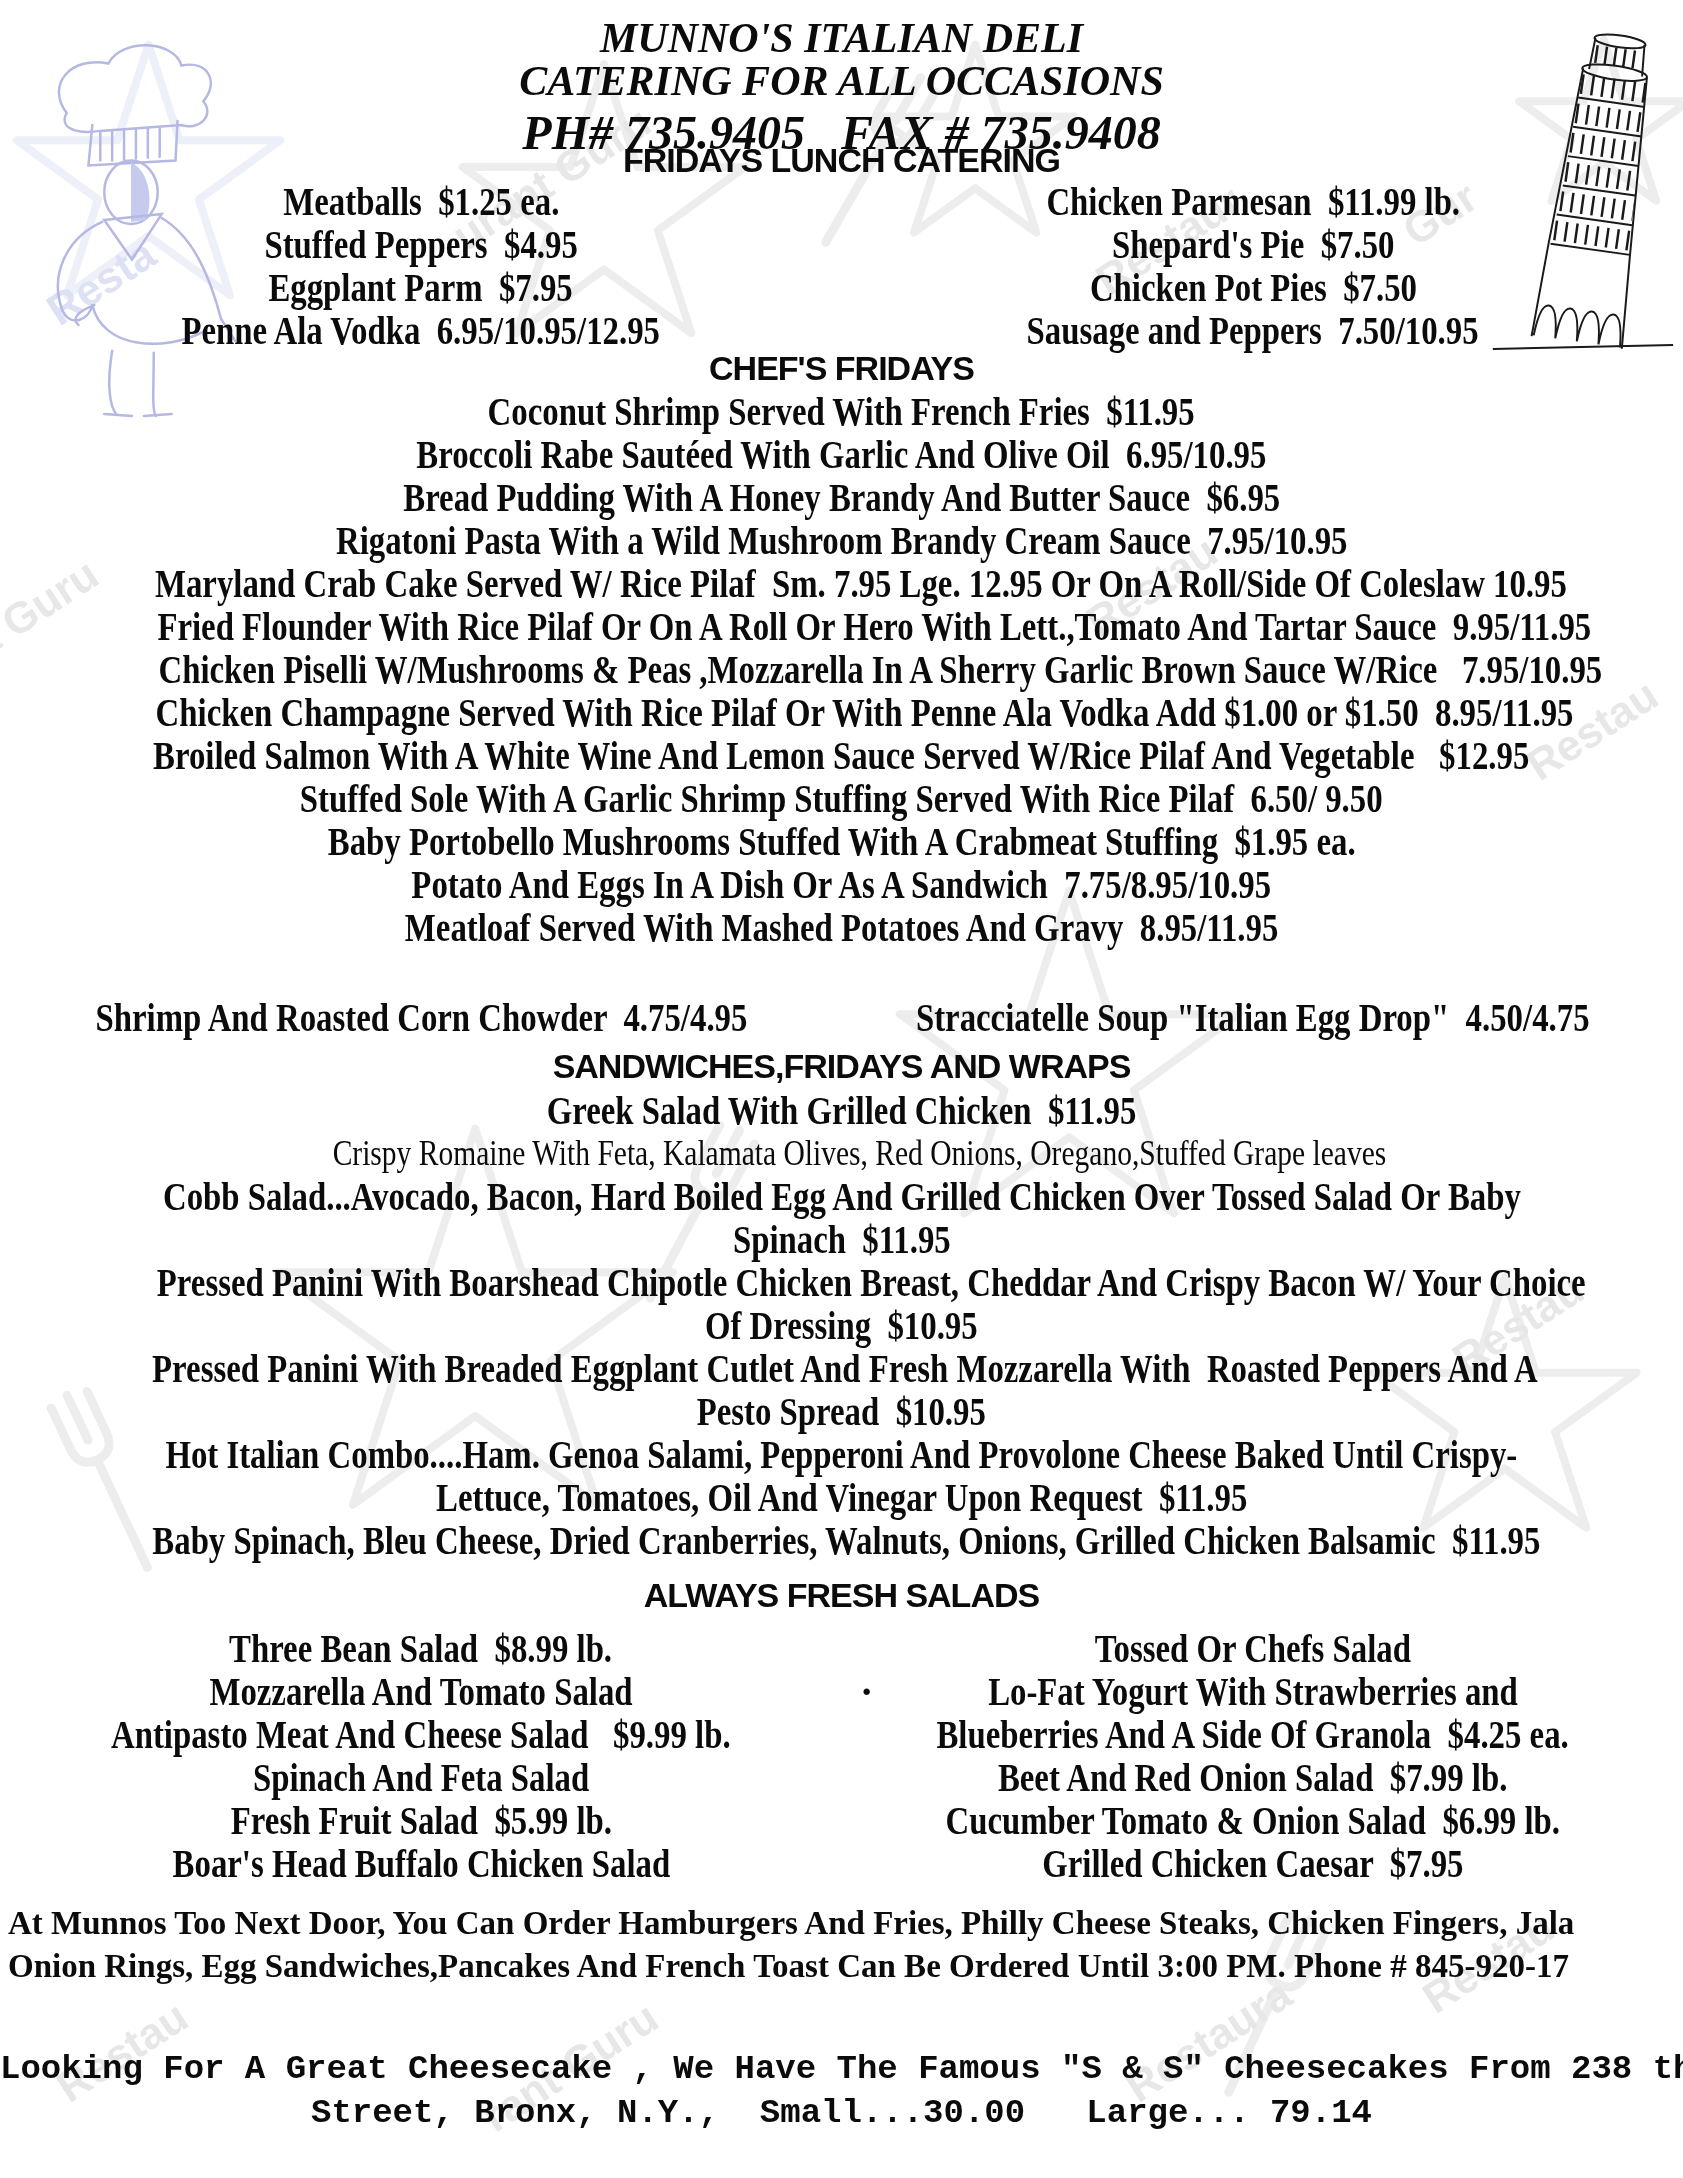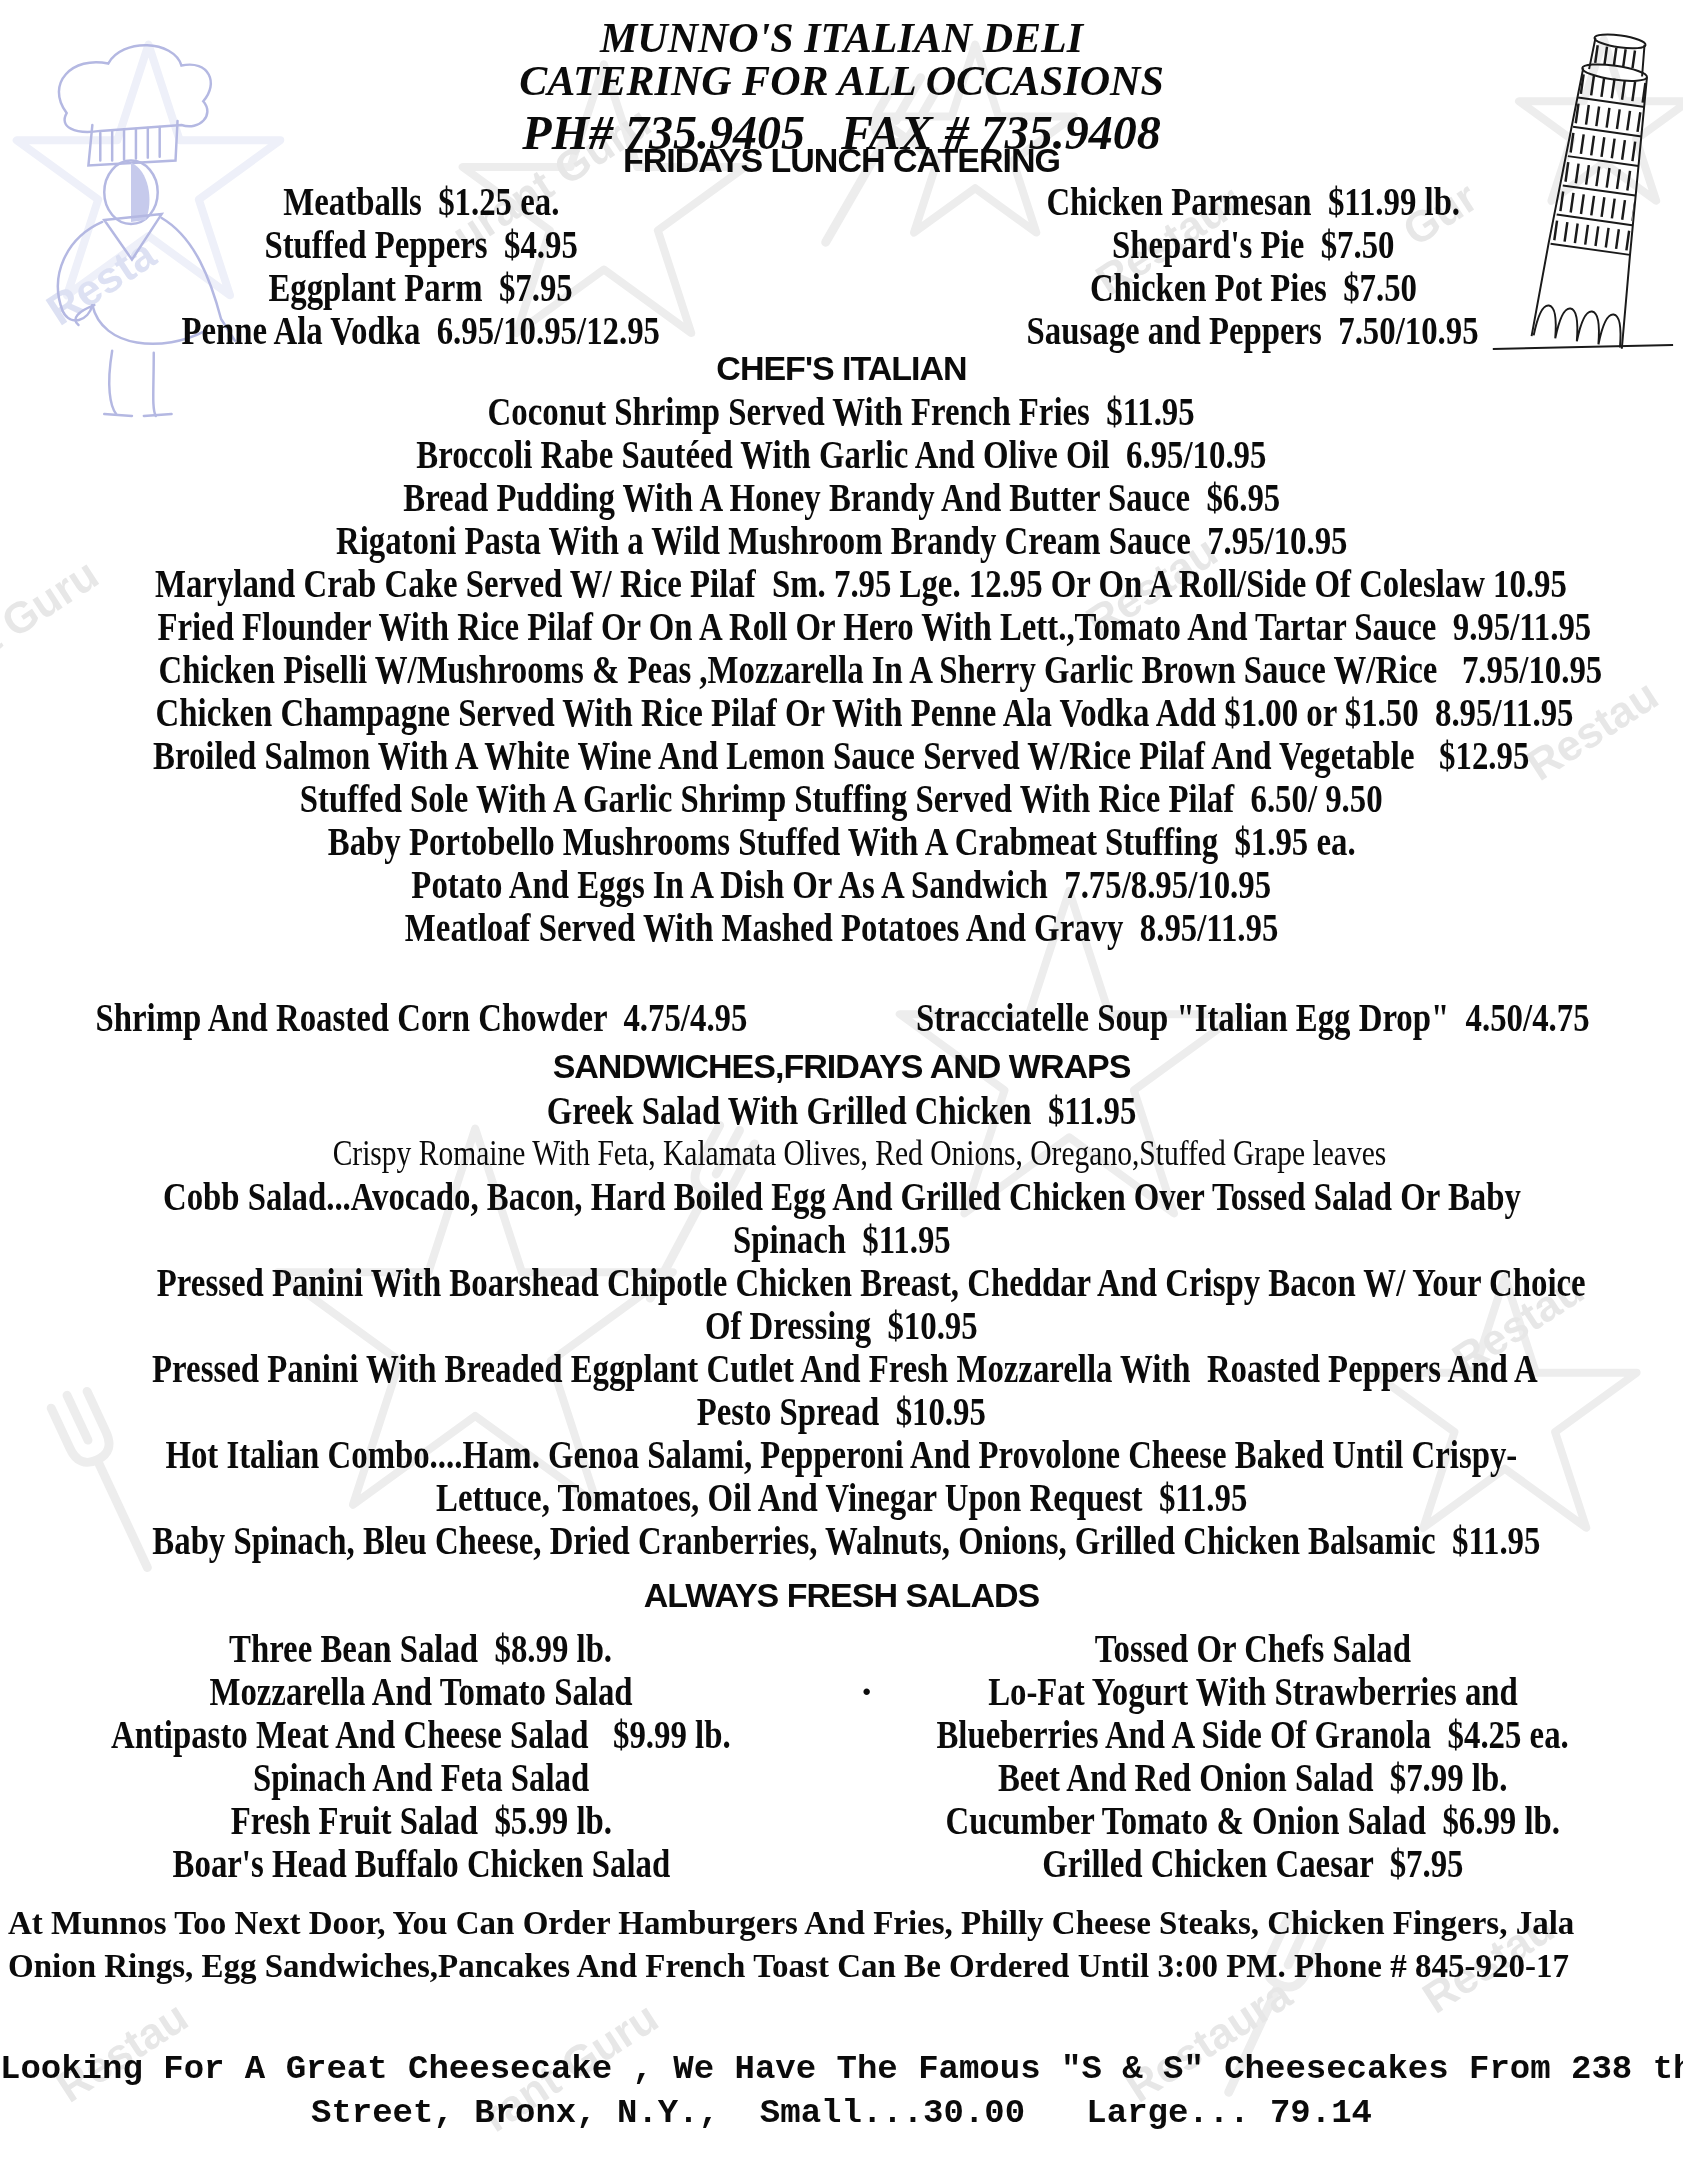--- a/index.html
+++ b/index.html
@@ -124,21 +124,21 @@
       <div class="row"><span class="cx">Penne Ala Vodka  6.95/10.95/12.95</span></div>
     </div>
     <div class="col rightcol item">
       <div class="row"><span class="cx">Chicken Parmesan  $11.99 lb.</span></div>
       <div class="row"><span class="cx">Shepard's Pie  $7.50</span></div>
       <div class="row"><span class="cx">Chicken Pot Pies  $7.50</span></div>
       <div class="row"><span class="cx">Sausage and Peppers  7.50/10.95</span></div>
     </div>
   </div>
 
-  <div class="layer sans-head center" style="top:348px">CHEF'S ITALIAN</div>
+  <div class="layer sans-head center" style="top:348px">CHEF'S FRIDAYS</div>
   <div class="layer item" style="top:390px">
     <div class="row"><span class="cx">Coconut Shrimp Served With French Fries  $11.95</span></div>
     <div class="row"><span class="cx">Broccoli Rabe Sautéed With Garlic And Olive Oil  6.95/10.95</span></div>
     <div class="row"><span class="cx">Bread Pudding With A Honey Brandy And Butter Sauce  $6.95</span></div>
     <div class="row"><span class="cx">Rigatoni Pasta With a Wild Mushroom Brandy Cream Sauce  7.95/10.95</span></div>
     <div class="row"><span class="cx">Maryland Crab Cake Served W/ Rice Pilaf  Sm. 7.95 Lge. 12.95 Or On A Roll/Side Of Coleslaw 10.95</span></div>
     <div class="row"><span class="cx">Fried Flounder With Rice Pilaf Or On A Roll Or Hero With Lett.,Tomato And Tartar Sauce  9.95/11.95</span></div>
     <div class="row"><span class="cx">Chicken Piselli W/Mushrooms &amp; Peas ,Mozzarella In A Sherry Garlic Brown Sauce W/Rice   7.95/10.95</span></div>
     <div class="row"><span class="cx">Chicken Champagne Served With Rice Pilaf Or With Penne Ala Vodka Add $1.00 or $1.50  8.95/11.95</span></div>
     <div class="row"><span class="cx">Broiled Salmon With A White Wine And Lemon Sauce Served W/Rice Pilaf And Vegetable   $12.95</span></div>

